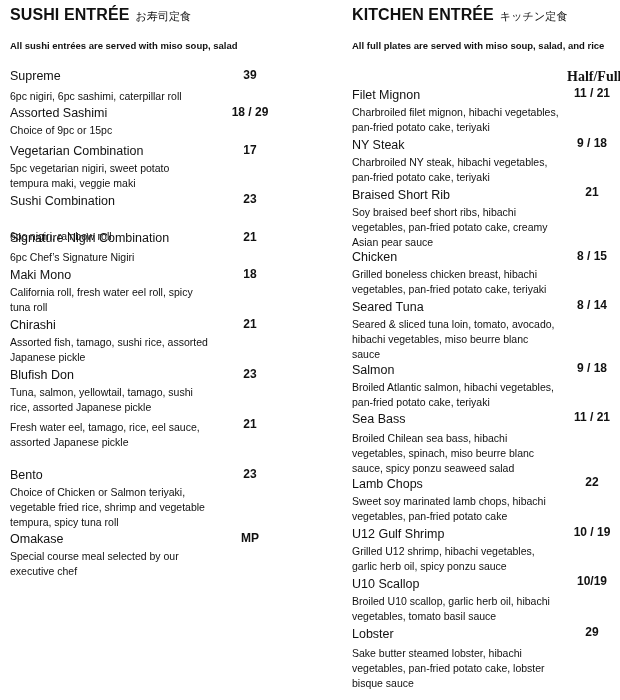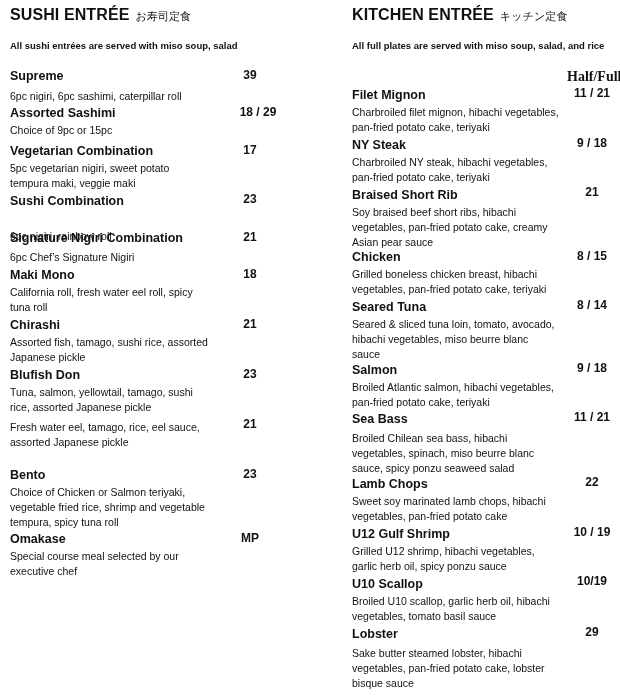--- a/index.html
+++ b/index.html
@@ -6,42 +6,42 @@
     body { width: 620px; height: 700px; position: relative; overflow: hidden;
            font-family: "Liberation Sans", "DejaVu Sans", sans-serif; color: #111; }
     .col { position: absolute; top: 0; }
     .col-left { left: 10px; width: 300px; }
     .col-right { left: 352px; width: 268px; }
     .sec-title { position: absolute; top: 6px; left: 0; font-weight: bold; font-size: 16px; white-space: nowrap; letter-spacing: 0.1px; }
     .sec-title .jp { font-size: 11px; font-weight: normal; margin-left: 6px; font-family: "DejaVu Sans", sans-serif; }
     .sec-note { position: absolute; top: 40px; left: 0; font-size: 9.5px; font-weight: bold; white-space: nowrap; }
     .half-full { position: absolute; font-family: "Liberation Serif", serif; font-weight: bold; font-size: 14px; white-space: nowrap; }
     .item { position: absolute; left: 0; }
-    .item-name { font-weight: bold; font-size: 12.5px; white-space: nowrap; line-height: 15px; }
+    .item-name { font-weight: normal; font-size: 12.5px; white-space: nowrap; line-height: 15px; }
     .item-desc { font-size: 10.5px; line-height: 15px; margin-top: 2px; }
     .item-price { position: absolute; font-weight: bold; font-size: 12px; white-space: nowrap; transform: translateX(-50%); line-height: 15px; }
   </style>
 </head>
 <body>
 
 <div class="col col-left">
   <div class="sec-title"><span>SUSHI ENTRÉE</span><span class="jp">お寿司定食</span></div>
   <div class="sec-note">All sushi entrées are served with miso soup, salad</div>
 
   <div class="item" style="top:69px;width:265px">
     <div class="item-name">Supreme</div>
     <div class="item-desc" style="margin-top:5px">6pc nigiri, 6pc sashimi, caterpillar roll</div>
   </div>
   <div class="item-price" style="top:68px;left:240px">39</div>
 
   <div class="item" style="top:106px;width:265px">
     <div class="item-name">Assorted Sashimi</div>
     <div class="item-desc" style="">Choice of 9pc or 15pc</div>
   </div>
-  <div class="item-price" style="top:105px;left:248px">18 / 29</div>
+  <div class="item-price" style="top:105px;left:240px">18 / 29</div>
 
   <div class="item" style="top:144px;width:200px">
     <div class="item-name">Vegetarian Combination</div>
     <div class="item-desc">5pc vegetarian nigiri, sweet potato tempura maki, veggie maki</div>
   </div>
   <div class="item-price" style="top:143px;left:240px">17</div>
 
   <div class="item" style="top:194px;width:265px">
     <div class="item-name">Sushi Combination</div>
     <div class="item-desc" style="margin-top:20px">6pc nigiri, rainbow roll</div>

